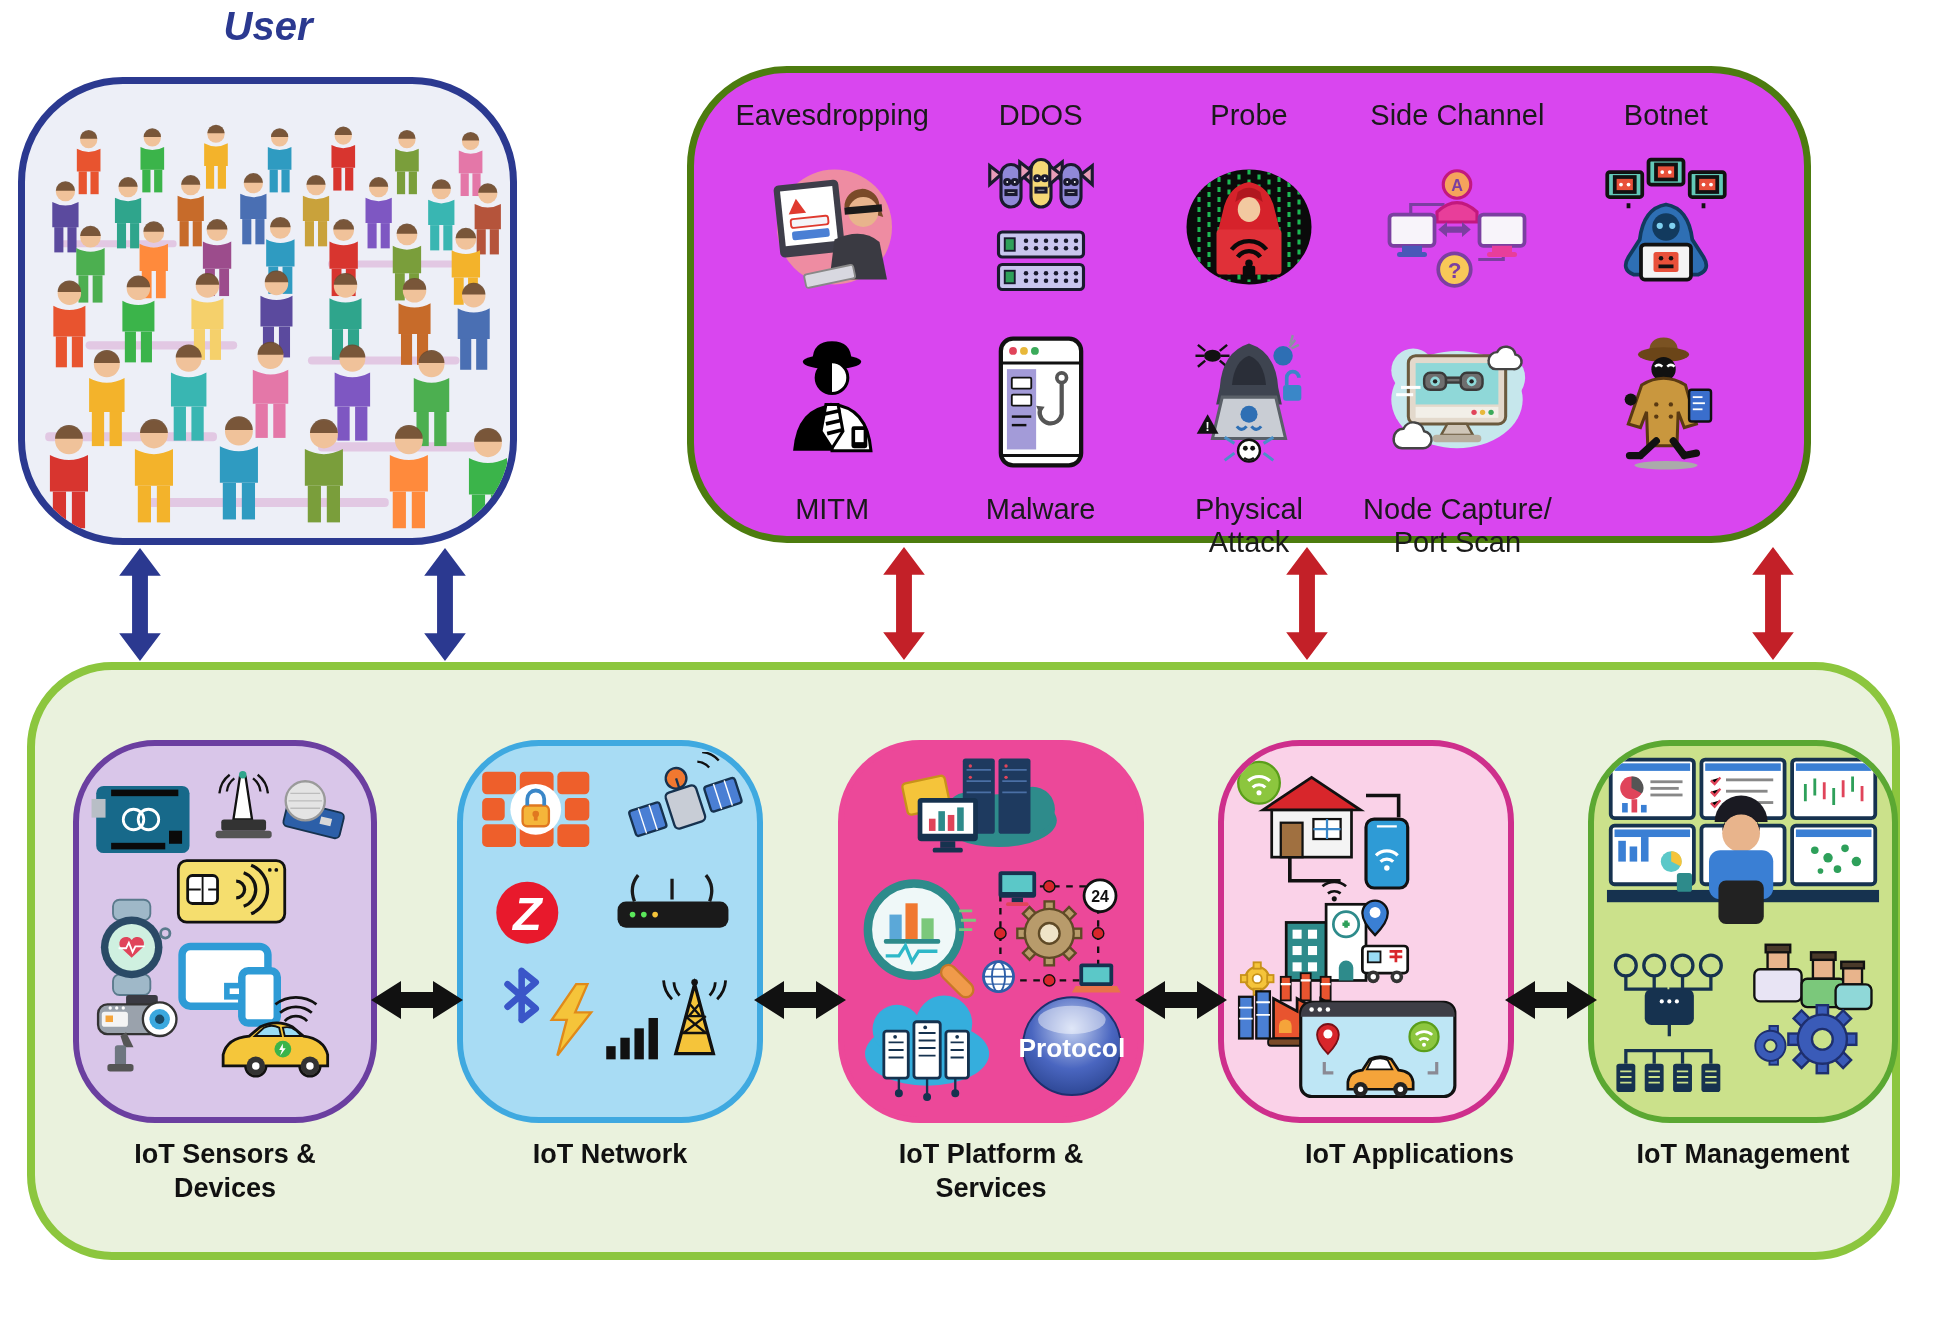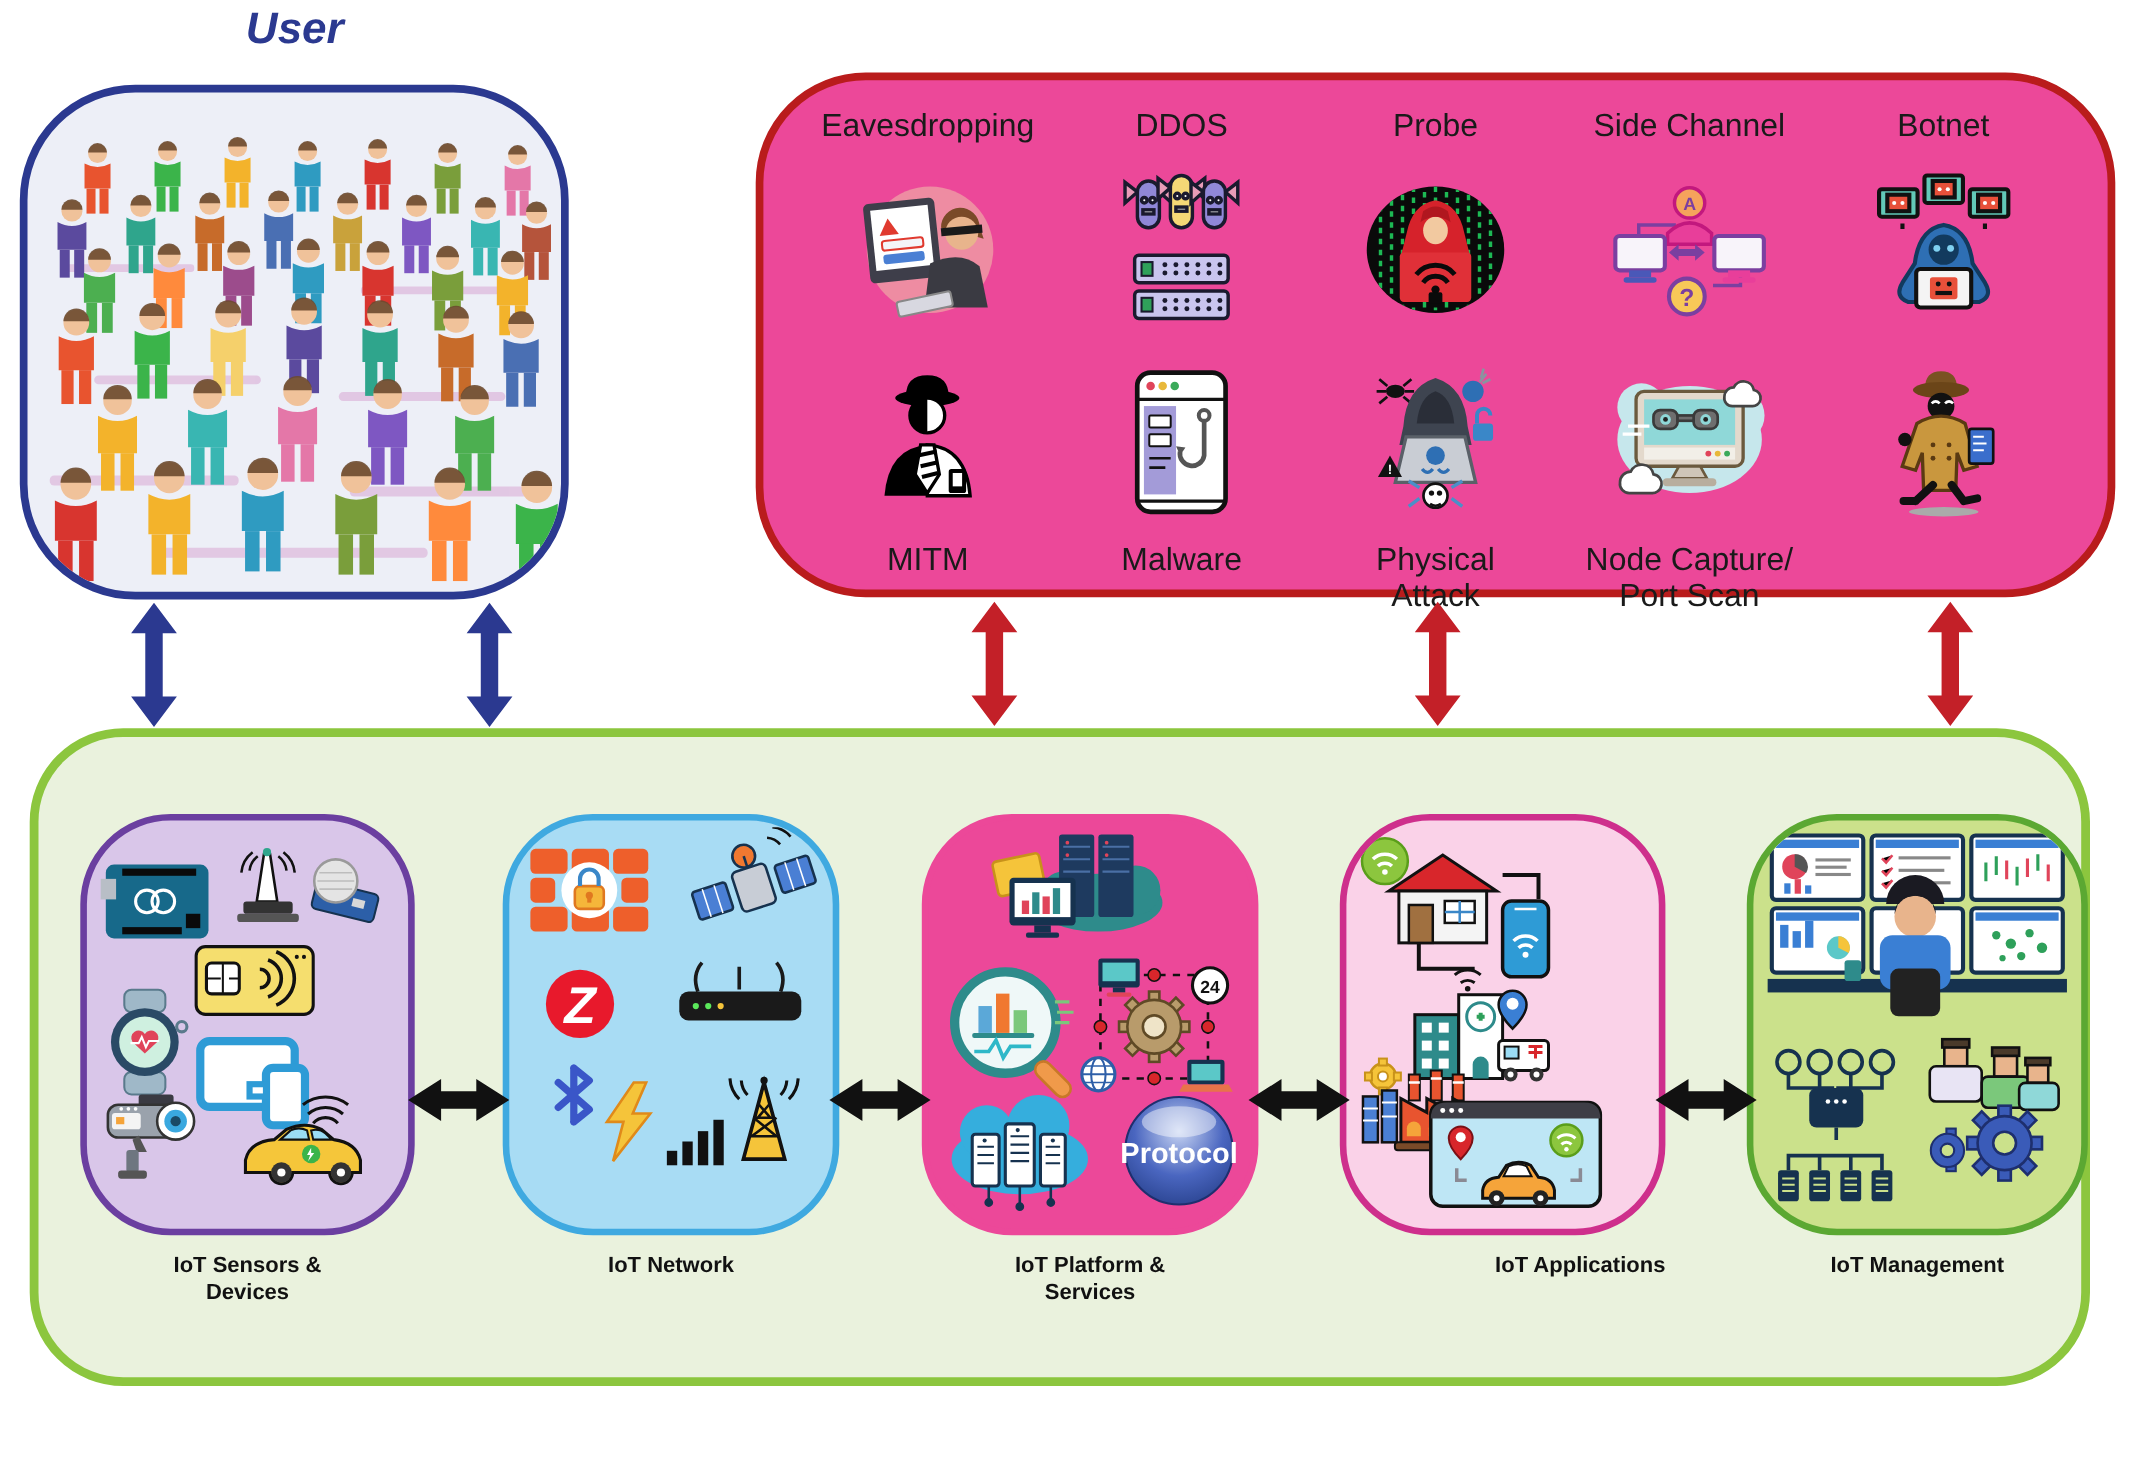--- a/index.html
+++ b/index.html
@@ -7,42 +7,42 @@
           font-family:"Liberation Sans",sans-serif;padding-left:41px;}
   .fig-title{position:absolute;text-align:center;font-weight:700;font-style:italic;}
   .title-user{left:18px;top:4px;width:500px;font-size:40px;color:#2B3990;}
   .title-attacks{left:687px;top:0px;width:1236px;font-size:40px;color:#BE1E2D;}
   .title-iot{left:27px;top:1268px;width:1873px;font-size:46px;color:#00A651;}
 
   .user-box{position:absolute;left:18px;top:77px;width:499px;height:468px;box-sizing:border-box;
             border:7px solid #2B3990;border-radius:105px;background:#EDEFF7;overflow:hidden;}
   .user-box svg{position:absolute;left:0;top:0;width:100%;height:100%;}
 
-  .attacks-box{position:absolute;left:687px;top:66px;width:1236px;height:477px;box-sizing:border-box;
-               border:7px solid #b91c1c;border-radius:100px;background:#ec4899;}
+  .attacks-box{position:absolute;left:687px;top:66px;width:1124px;height:477px;box-sizing:border-box;
+               border:7px solid #4d7c0f;border-radius:100px;background:#d946ef;}
   .attacks-grid{display:grid;grid-template-columns:repeat(5,1fr);grid-template-rows:44px 168px 182px auto;
                 height:100%;box-sizing:border-box;padding:26px 34px 8px 34px;}
   .a-label{font-size:29px;color:#1a1a1a;text-align:center;white-space:pre-line;line-height:1.15;}
   .a-icon{display:flex;align-items:center;justify-content:center;}
   .a-icon svg{height:150px;width:auto;}
   .a-icon.small svg{height:146px;}
 
   .v-arrow{position:absolute;width:46px;height:117px;}
   .v-arrow svg{width:100%;height:100%;display:block;}
 
   .iot-box{position:absolute;left:27px;top:662px;width:1873px;height:598px;box-sizing:border-box;
            border:8px solid #8CC63E;border-radius:85px;background:#EAF2DD;}
   .layer-card{position:absolute;top:70px;height:383px;box-sizing:border-box;border-radius:82px;overflow:hidden;}
   .layer-card svg{position:absolute;left:6px;top:6px;width:calc(100% - 12px);height:calc(100% - 12px);}
   .card-sensors{left:38px;width:304px;background:#D9C6E9;border:6px solid #6B3FA0;}
   .card-network{left:422px;width:306px;background:#A8DCF4;border:6px solid #3FA9E0;}
   .card-platform{left:803px;width:306px;background:#ec4899;border:6px solid #ec4899;}
   .card-apps{left:1183px;width:296px;background:#FAD2E8;border:6px solid #CE2F8C;}
   .card-mgmt{left:1553px;width:310px;background:#CBE18B;border:6px solid #5BA832;}
-  .layer-label{position:absolute;top:468px;text-align:center;font-weight:700;font-size:20px;color:#111;
+  .layer-label{position:absolute;top:468px;text-align:center;font-weight:700;font-size:27px;color:#111;
                white-space:pre-line;line-height:1.25;}
   .h-arrow{position:absolute;top:308px;width:96px;height:44px;}
   .h-arrow svg{width:100%;height:100%;display:block;}
 </style>
 </head>
 <body>
 
 <div class="canvas">
 
   <div class="fig-title title-user">User</div>

